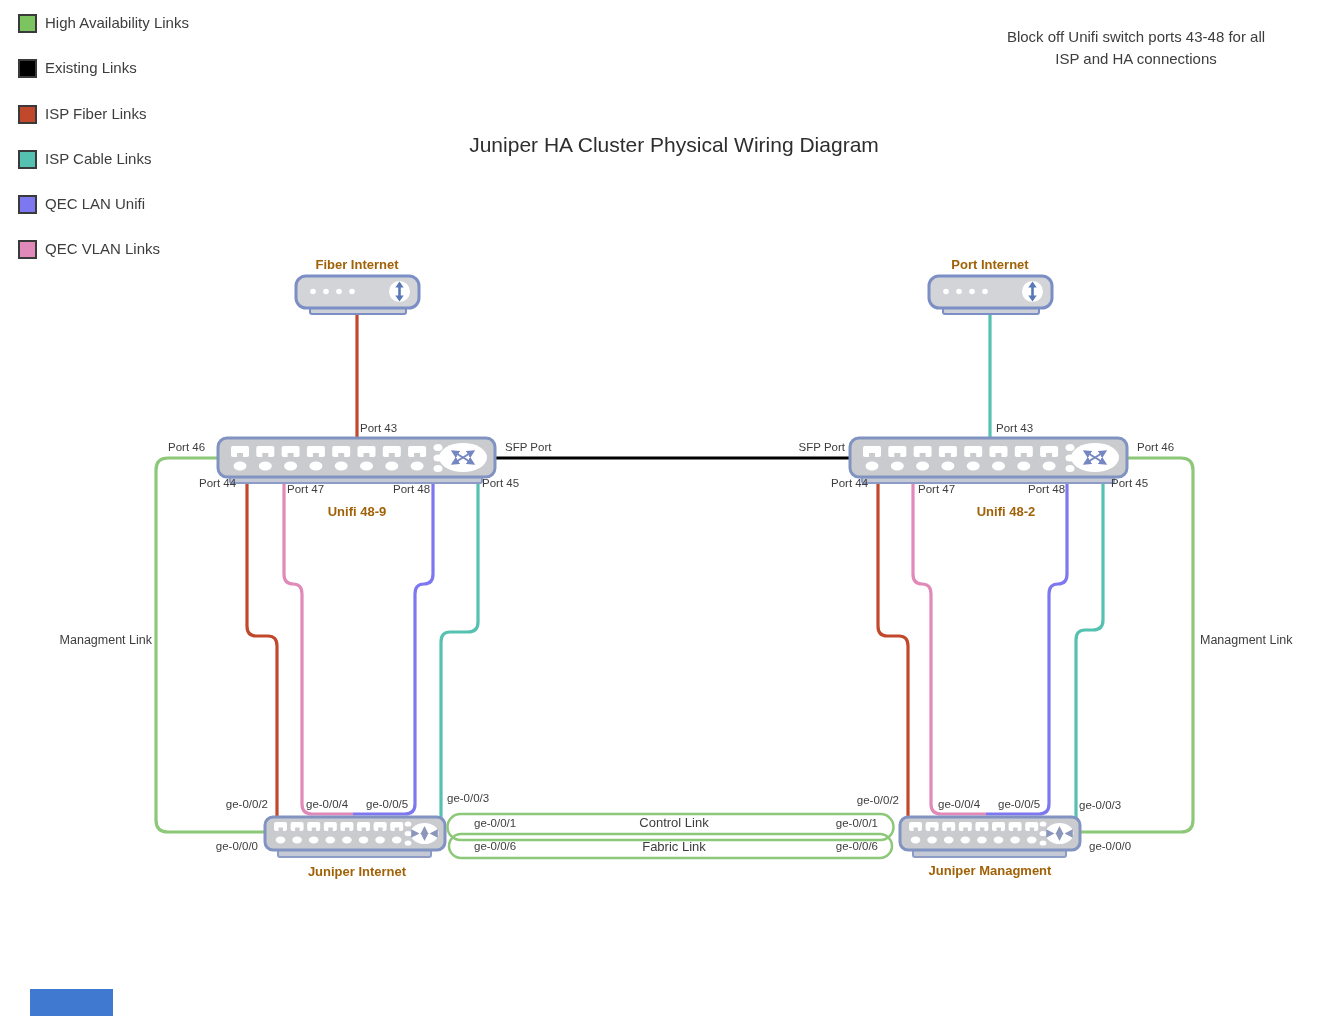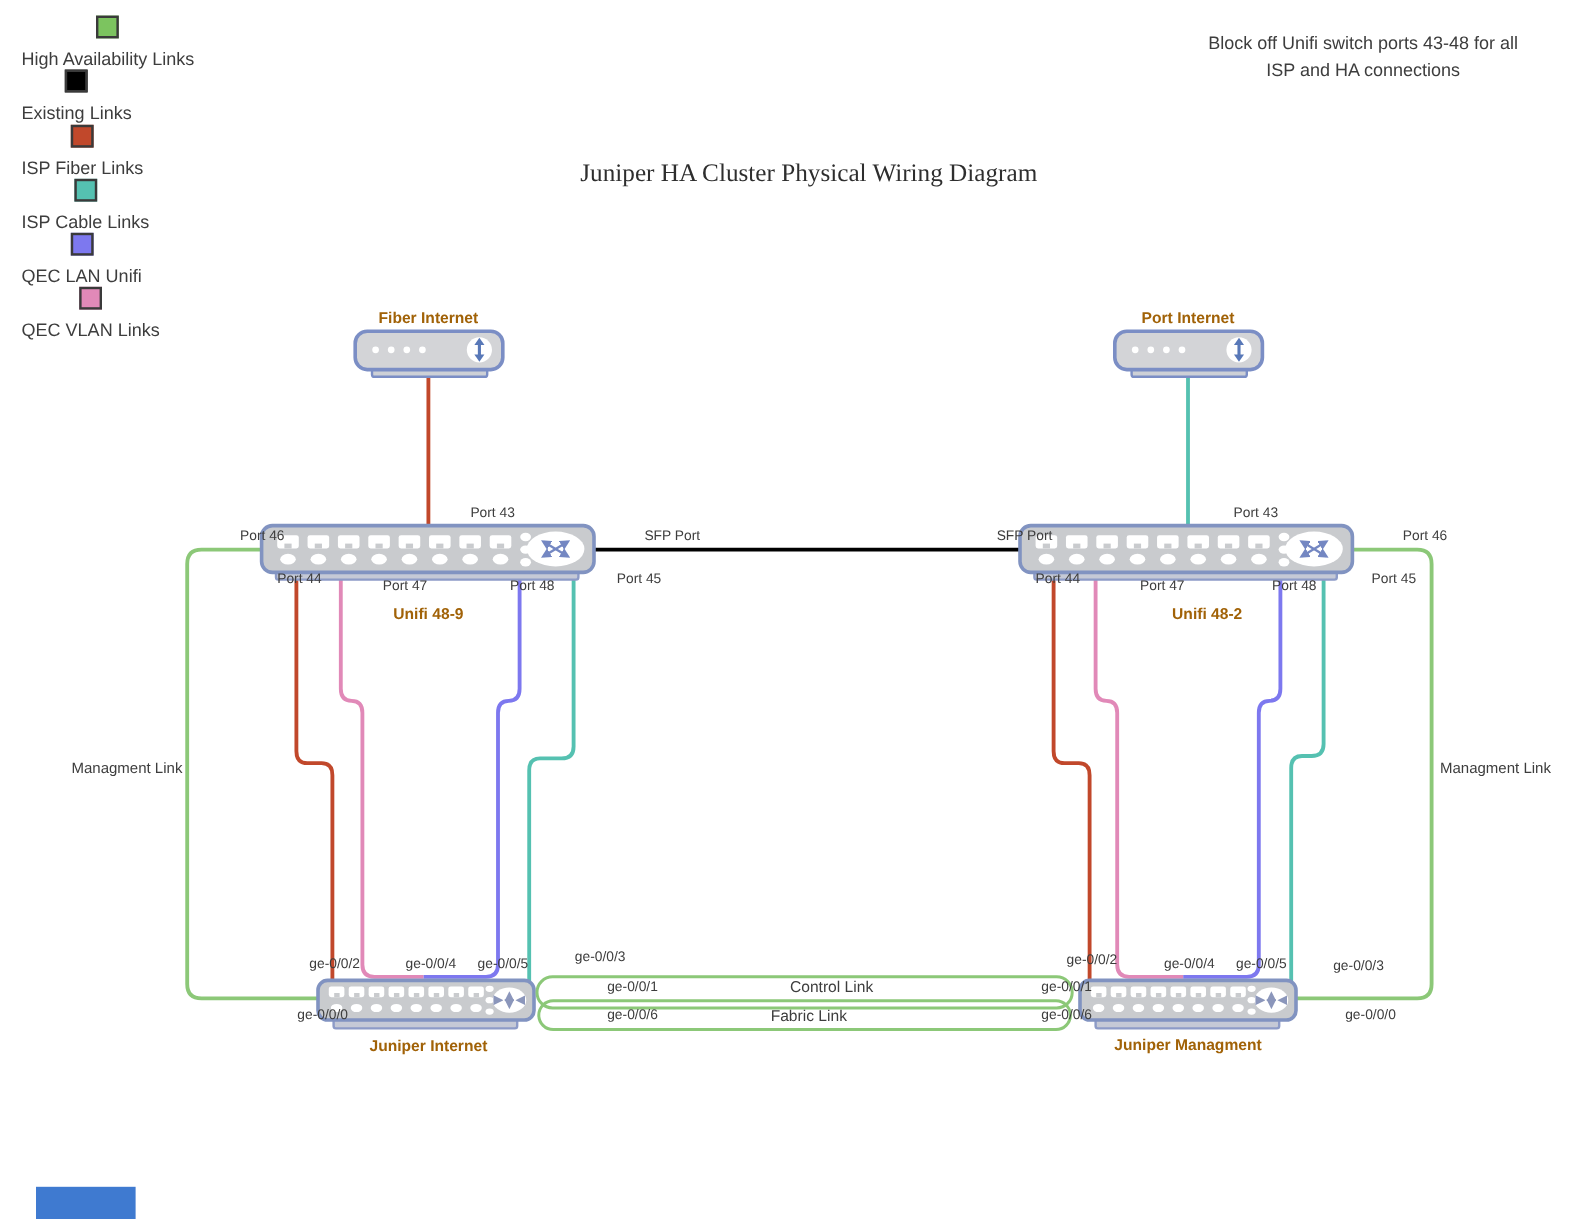--- a/index.html
+++ b/index.html
@@ -1,28 +1,28 @@
 <!DOCTYPE html>
 <html><head>
 <meta charset="utf-8">
 <style>
   html,body{margin:0;padding:0;background:#fff;}
   .canvas{position:relative;width:1319px;height:1016px;background:#ffffff;
           font-family:"Liberation Sans",sans-serif;overflow:hidden;color:#3d3d3d;}
   svg{position:absolute;left:0;top:0;}
-  .lbl{position:absolute;font-size:11.5px;line-height:13px;color:#3d3d3d;white-space:nowrap;margin-left:32px;}
+  .lbl{position:absolute;font-size:11.5px;line-height:13px;color:#3d3d3d;white-space:nowrap;}
   .lbl-r{text-align:right;}
   .lbl-b{position:absolute;font-size:13px;font-weight:bold;color:#a16207;white-space:nowrap;text-align:center;}
   .lbl-c{position:absolute;font-size:13px;line-height:15px;color:#3d3d3d;white-space:nowrap;text-align:center;}
   .lbl-m{position:absolute;font-size:12.5px;line-height:15px;color:#3d3d3d;white-space:nowrap;}
   .title{position:absolute;left:434px;top:131px;width:480px;text-align:center;
-         font-size:21px;line-height:27px;color:#2e2e2e;font-family:Liberation Serif, serif;}
+         font-size:21px;line-height:27px;color:#2e2e2e;}
   .note{position:absolute;left:936px;top:26px;width:400px;text-align:center;
         font-size:15px;line-height:22px;color:#3d3d3d;}
-  .legend-item{position:absolute;left:18px;display:flex;align-items:center;gap:8px;flex-direction:column;}
+  .legend-item{position:absolute;left:18px;display:flex;align-items:center;gap:8px;}
   .swatch{display:inline-block;width:19px;height:19px;border:2px solid #3a3a3a;box-sizing:border-box;flex:0 0 auto;}
   .legend-label{font-size:15px;line-height:20px;color:#3d3d3d;white-space:nowrap;}
 </style>
 </head>
 <body>
 
 <div class="canvas">
 
   <svg width="1319" height="1016" viewBox="0 0 1319 1016">
     <defs>
@@ -297,21 +297,21 @@
   <div class="lbl-m" style="left:1200px;top:633px">Managment Link</div>
 
   <div class="lbl lbl-r" style="left:218px;top:798px;width:50px">ge-0/0/2</div>
   <div class="lbl" style="left:306px;top:798px">ge-0/0/4</div>
   <div class="lbl" style="left:366px;top:798px">ge-0/0/5</div>
   <div class="lbl" style="left:447px;top:792px">ge-0/0/3</div>
   <div class="lbl lbl-r" style="left:210px;top:840px;width:48px">ge-0/0/0</div>
   <div class="lbl" style="left:474px;top:817px">ge-0/0/1</div>
   <div class="lbl" style="left:474px;top:840px">ge-0/0/6</div>
 
-  <div class="lbl-c" style="left:623px;top:815px;width:140px">Control Link</div>
+  <div class="lbl-c" style="left:604px;top:815px;width:140px">Control Link</div>
   <div class="lbl-c" style="left:604px;top:839px;width:140px">Fabric Link</div>
 
   <div class="lbl lbl-r" style="left:855px;top:794px;width:44px">ge-0/0/2</div>
   <div class="lbl" style="left:938px;top:798px">ge-0/0/4</div>
   <div class="lbl" style="left:998px;top:798px">ge-0/0/5</div>
   <div class="lbl" style="left:1079px;top:799px">ge-0/0/3</div>
   <div class="lbl" style="left:1089px;top:840px">ge-0/0/0</div>
   <div class="lbl lbl-r" style="left:830px;top:817px;width:48px">ge-0/0/1</div>
   <div class="lbl lbl-r" style="left:830px;top:840px;width:48px">ge-0/0/6</div>
 

